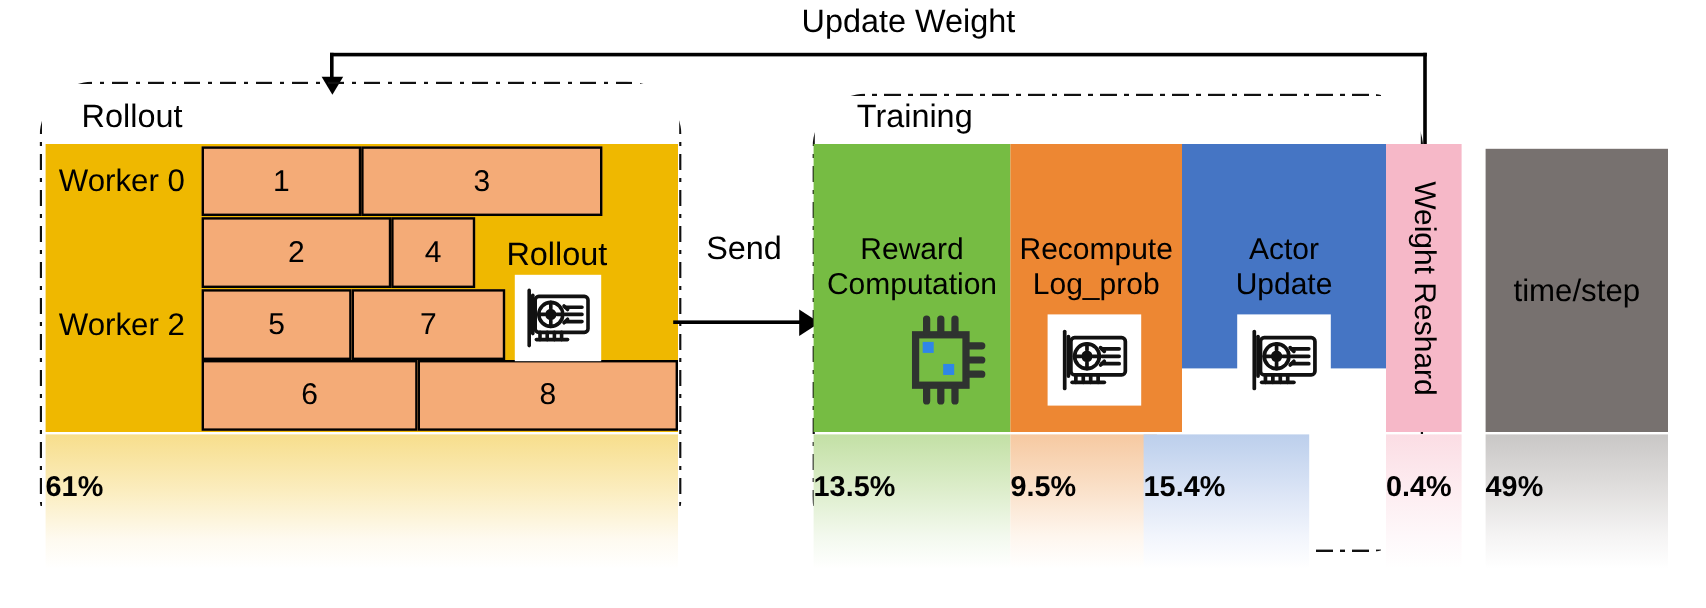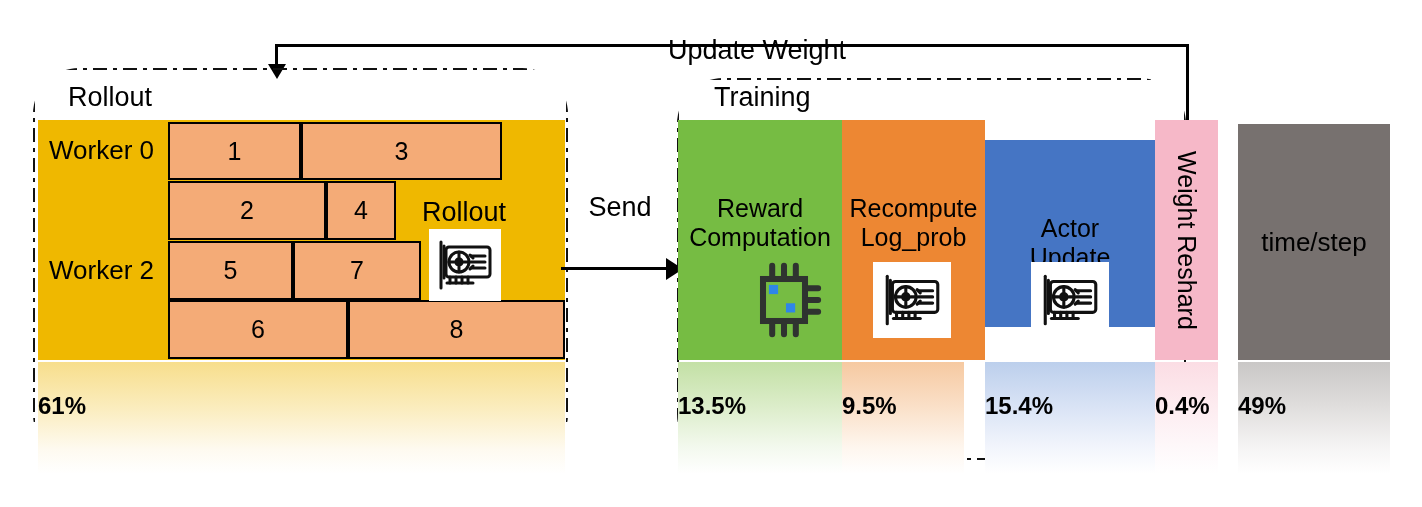--- a/index.html
+++ b/index.html
@@ -66,21 +66,21 @@
 
   
   #timestep-bar{
     background:#77716F;display:flex;align-items:center;justify-content:center;
     font-size:26px;color:#000;
   }
 
   
   .line-h{background:#000;height:3px;}
   .line-v{background:#000;width:3px;}
-  .lbl-plain{font-size:27px;color:#000;white-space:nowrap;margin-top:32px;}
+  .lbl-plain{font-size:27px;color:#000;white-space:nowrap;}
   .lbl-two{font-size:27px;color:#000;line-height:1.18;text-align:center;}
 </style>
 </head>
 <body>
 
 <div id="stage">
 
   <div class="abs lbl-plain" style="left:668px;top:3px;">Update Weight</div>
 
   <div class="abs line-h" style="left:275px;top:44px;width:914px;"></div>
@@ -179,21 +179,21 @@
           <circle cx="26" cy="29" r="3.2" fill="#111"></circle>
         <path d="M26 19 L26 24 M26 34 L26 39 M16 29 L21 29 M31 29 L36 29"></path>
         <path d="M38 23 L52 23 M38 29 L52 29 M38 35 L52 35"></path>
         <path d="M37 22 L40 25 M37 36 L40 33"></path>
         <path d="M17 44 L17 50 M23 44 L23 50 M29 44 L29 50 M35 44 L35 50"></path>
         <path d="M14 50 L40 50"></path>
       </g>
     </svg>
   </div>
 
-  <div class="abs tcol" style="left:985px;top:120px;width:170px;height:187px;background:#4575C4;margin-top:20px;">
+  <div class="abs tcol" style="left:985px;top:120px;width:170px;height:187px;background:#4575C4;">
     <div class="tlabel">Actor
 Update</div>
   </div>
   <div class="abs icon-white" style="left:1031px;top:262px;width:78px;height:76px;">
     <svg viewBox="0 0 64 64" width="66" height="66" aria-hidden="true">
       <g fill="none" stroke="#111" stroke-width="3" stroke-linejoin="round" stroke-linecap="round">
         <rect x="13" y="14" width="44" height="30" rx="3"></rect>
         <path d="M8 9 L8 55"></path>
           <path d="M11 13 L11 45"></path>
         <circle cx="26" cy="29" r="10"></circle>
@@ -212,21 +212,21 @@
   </div>
 
   <div class="abs pct-strip" style="left:678px;top:362px;width:164px;height:112px;
               background:linear-gradient(180deg,#C3E0A5 0%,#DCEDCA 40%,#F3F9EE 76%,#FFFFFF 100%);">
     <span>13.5%</span>
   </div>
   <div class="abs pct-strip" style="left:842px;top:362px;width:122px;height:112px;
               background:linear-gradient(180deg,#F6C9A1 0%,#FAE0C8 40%,#FEF6EE 76%,#FFFFFF 100%);">
     <span>9.5%</span>
   </div>
-  <div class="abs pct-strip" style="left:985px;top:362px;width:170px;height:112px;
+  <div class="abs pct-strip" style="left:953px;top:362px;width:138px;height:112px;
               background:linear-gradient(180deg,#BCCFEC 0%,#D9E3F5 40%,#F2F5FC 76%,#FFFFFF 100%);">
     <span>15.4%</span>
   </div>
   <div class="abs pct-strip" style="left:1155px;top:362px;width:63px;height:112px;
               background:linear-gradient(180deg,#FBDDE4 0%,#FDECF0 40%,#FEF8FA 76%,#FFFFFF 100%);">
     <span>0.4%</span>
   </div>
 
   <div class="abs" id="timestep-bar" style="left:1238px;top:124px;width:152px;height:236px;">
     <span>time/step</span>

